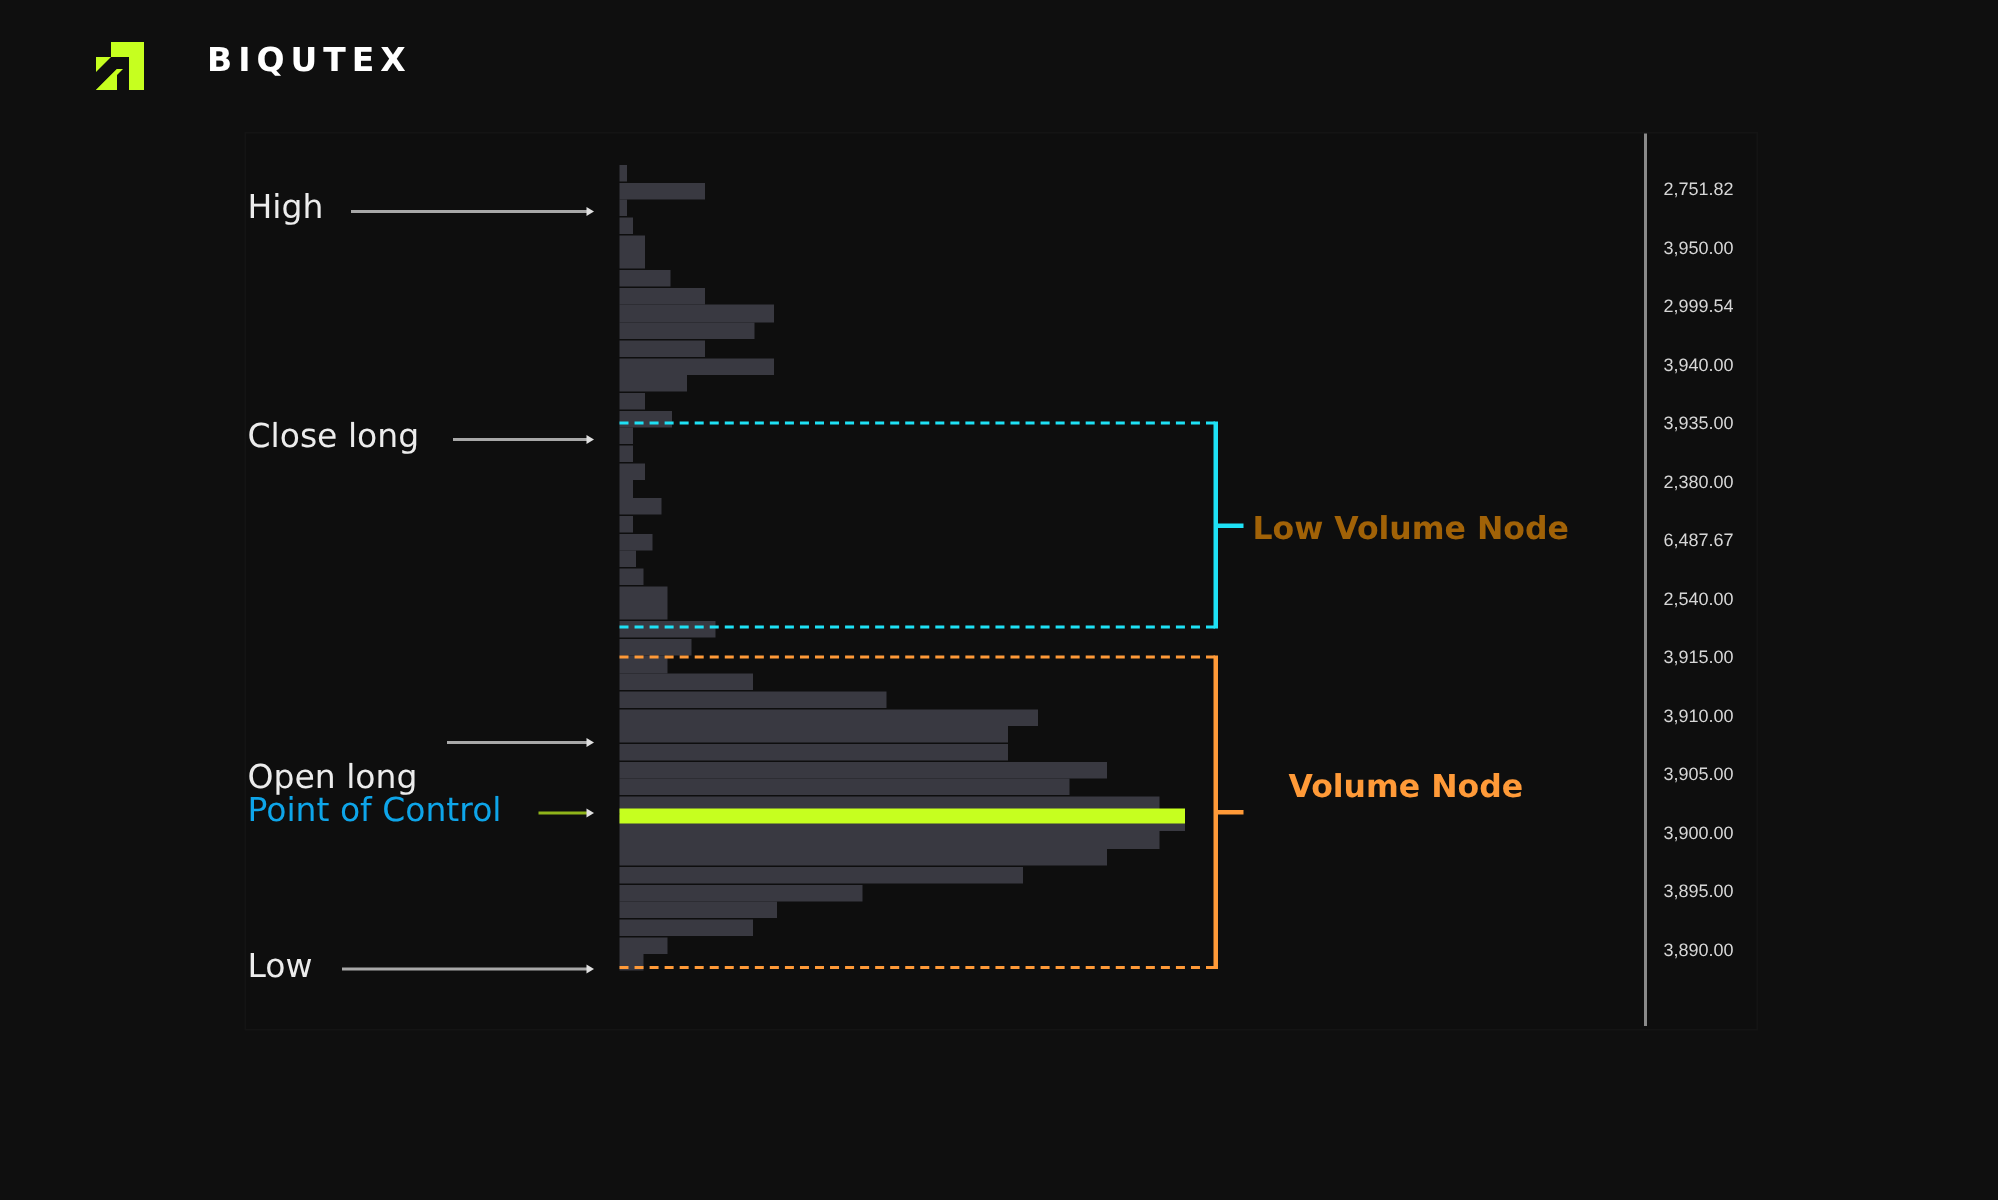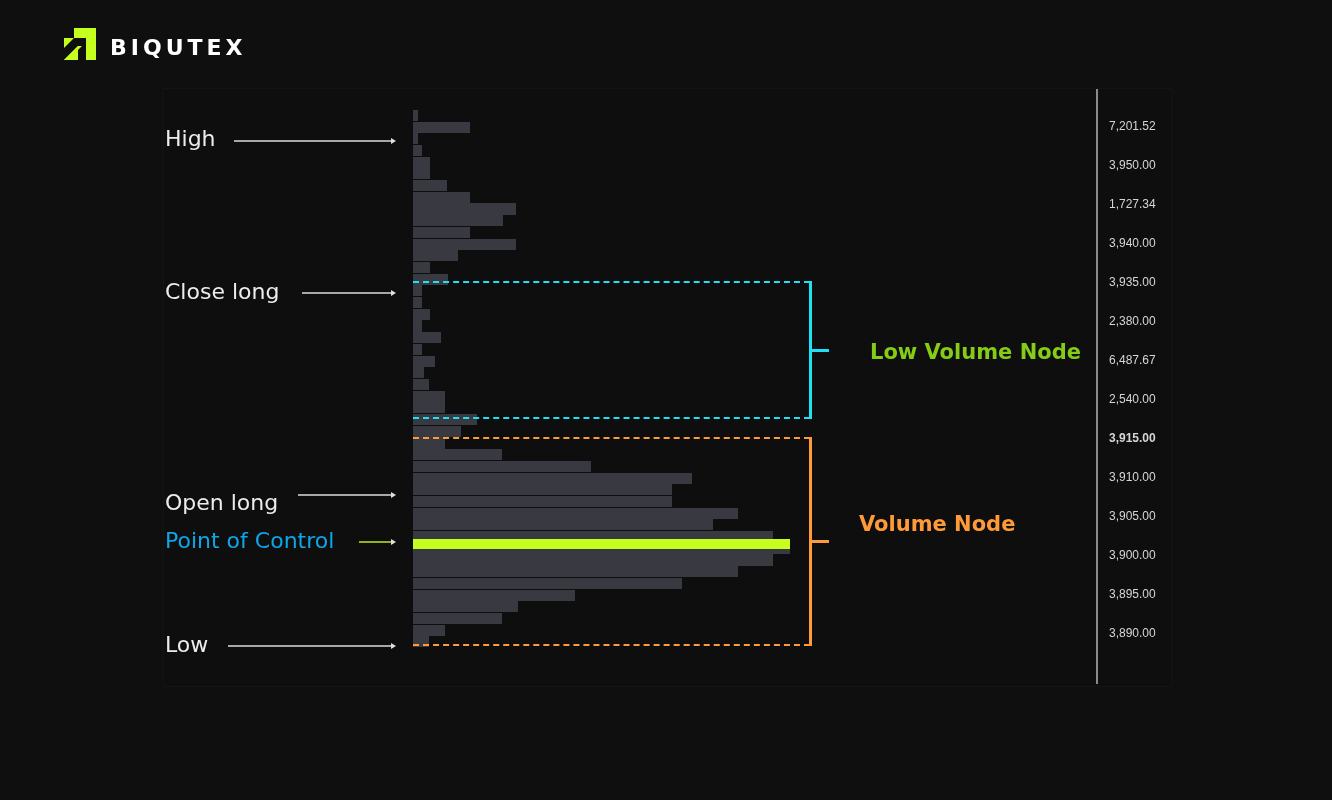--- a/index.html
+++ b/index.html
@@ -1,17 +1,17 @@
 <!DOCTYPE html>
 <html><head>
 <meta charset="utf-8">
 <style>
   html,body{margin:0;padding:0;}
   body{width:1332px;height:800px;background:#0f0f0f;position:relative;overflow:hidden;font-family:"Liberation Sans",sans-serif;}
-  .logo{position:absolute;left:64px;top:28px;display:flex;align-items:flex-end;}
+  .logo{position:absolute;left:64px;top:28px;display:flex;align-items:flex-start;gap:28px;}
   .logo-mark{width:32px;height:32px;position:relative;}
   .logo-text{margin-left:14px;color:#fff;font-weight:700;font-size:22px;letter-spacing:4px;font-family:"DejaVu Sans",sans-serif;}
   .panel{position:absolute;left:163px;top:88px;width:1007px;height:597px;background:#0e0e0e;border:1px solid #141414;}
   .axis-line{position:absolute;left:1096px;top:89px;width:2px;height:595px;background:#8a8a8a;}
   .tick{position:absolute;left:1109px;color:#d6d6d6;font-size:12px;font-family:"Liberation Sans",sans-serif;}
   .bar{position:absolute;left:413px;background:#393941;}
   .label{position:absolute;left:165px;color:#ececec;font-size:22px;font-family:"DejaVu Sans",sans-serif;}
   .arrow{position:absolute;height:2px;background:#a8a8a8;}
   .arrow::after{content:"";position:absolute;right:-2px;top:-2px;border-left:5px solid #e0e0e0;border-top:3px solid transparent;border-bottom:3px solid transparent;}
   .dash{position:absolute;left:413px;height:0;border-top:2px dashed;}
@@ -29,29 +29,29 @@
     <path d="M0 32 L14 18 V32 Z" fill="#c6ff1f"></path>
     <path d="M4 32 L18 18 H14 L0 32 Z" fill="#c6ff1f"></path>
   </svg>
   <span class="logo-text">BIQUTEX</span>
 </div>
 
 <div class="panel"></div>
 <div class="axis-line"></div>
 
 <div id="ticks">
-    <span class="tick" style="top: 119px;">7,201.52</span>
+    <span class="tick" style="top: 119px;">2,751.82</span>
     <span class="tick" style="top: 158px;">3,950.00</span>
-    <span class="tick" style="top: 197px;">1,727.34</span>
+    <span class="tick" style="top: 197px;">2,999.54</span>
     <span class="tick" style="top: 236px;">3,940.00</span>
     <span class="tick" style="top: 275px;">3,935.00</span>
     <span class="tick" style="top: 314px;">2,380.00</span>
     <span class="tick" style="top: 353px;">6,487.67</span>
     <span class="tick" style="top: 392px;">2,540.00</span>
-    <span class="tick" style="top: 431px; font-weight: bold;">3,915.00</span>
+    <span class="tick" style="top: 431px;">3,915.00</span>
     <span class="tick" style="top: 470px;">3,910.00</span>
     <span class="tick" style="top: 509px;">3,905.00</span>
     <span class="tick" style="top: 548px;">3,900.00</span>
     <span class="tick" style="top: 587px;">3,895.00</span>
     <span class="tick" style="top: 626px;">3,890.00</span>
   </div>
 <div id="bars">
     <div class="bar" style="top: 109.8px; height: 11.2px; width: 5px;"></div>
     <div class="bar" style="top: 121.5px; height: 11.2px; width: 57px;"></div>
     <div class="bar" style="top: 133.2px; height: 11.2px; width: 5px;"></div>
@@ -101,34 +101,34 @@
   </div>
 
 <div style="position:absolute;left:413px;top:539px;width:377px;height:10px;background:#c6ff1f;"></div>
 
 <span class="label" style="top:126px;">High</span>
 <div class="arrow" style="left:234px;top:140px;width:160px;"></div>
 
 <span class="label" style="top:279px;">Close long</span>
 <div class="arrow" style="left:302px;top:292px;width:92px;"></div>
 
-<span class="label" style="top:490px;">Open long</span>
+<span class="label" style="top:506px;">Open long</span>
 <div class="arrow" style="left:298px;top:494px;width:96px;"></div>
 
 <span class="label" style="top:528px;color:#0ea5e9;">Point of Control</span>
 <div class="arrow" style="left:359px;top:541px;width:35px;background:#8fb41a;"></div>
 
 <span class="label" style="top:632px;">Low</span>
 <div class="arrow" style="left:228px;top:645px;width:166px;"></div>
 
 <div class="dash" style="top:281px;width:397px;border-color:#1ee1f5;"></div>
 <div class="dash" style="top:417px;width:397px;border-color:#1ee1f5;"></div>
 <div class="bracket" style="left:809px;top:281px;height:138px;background:#1ee1f5;"></div>
 <div class="bracket-tick" style="left:811px;top:349px;background:#1ee1f5;"></div>
-<span class="note" style="left:870px;top:336px;color:#84cc16;">Low Volume Node</span>
+<span class="note" style="left:835px;top:336px;color:#a16207;">Low Volume Node</span>
 
 <div class="dash" style="top:437px;width:397px;border-color:#ff9a38;"></div>
 <div class="dash" style="top:644px;width:397px;border-color:#ff9a38;"></div>
 <div class="bracket" style="left:809px;top:437px;height:209px;background:#ff9a38;"></div>
 <div class="bracket-tick" style="left:811px;top:540px;background:#ff9a38;"></div>
 <div class="note" style="left:859px;top:508px;color:#ff9a38;">
   <div>Volume Node</div>
 </div>
 
 </body></html>

